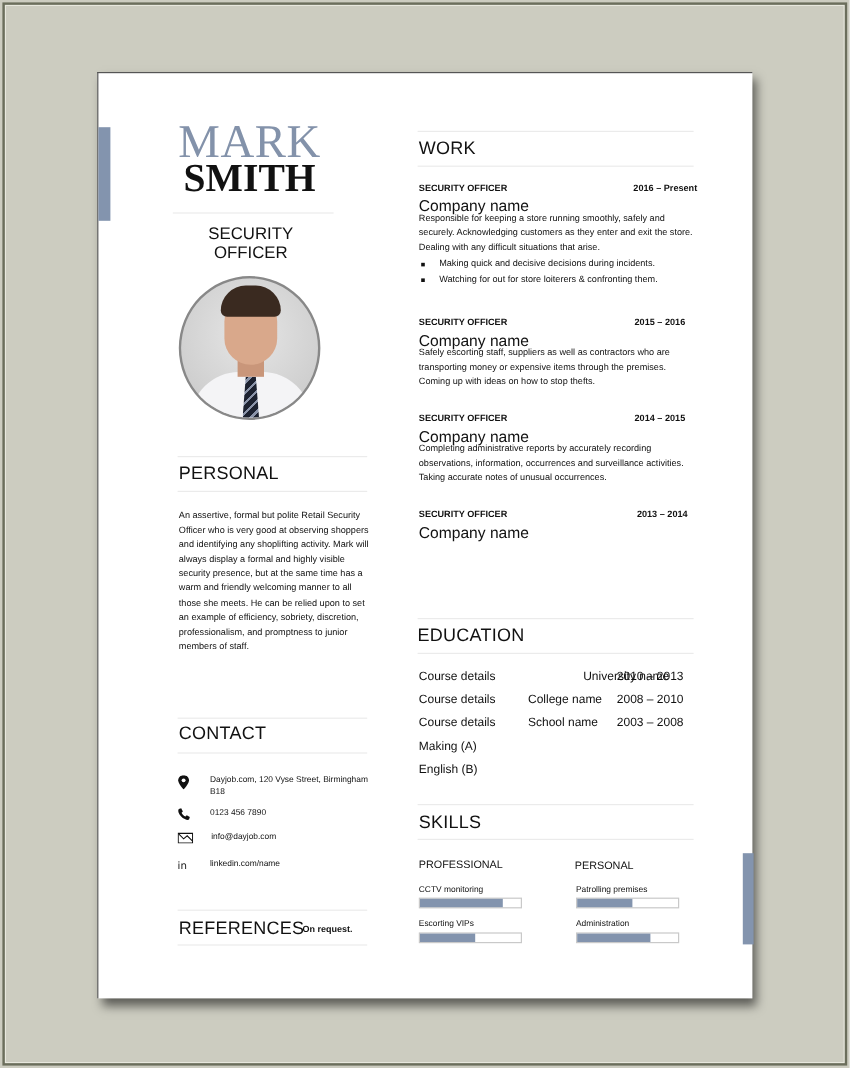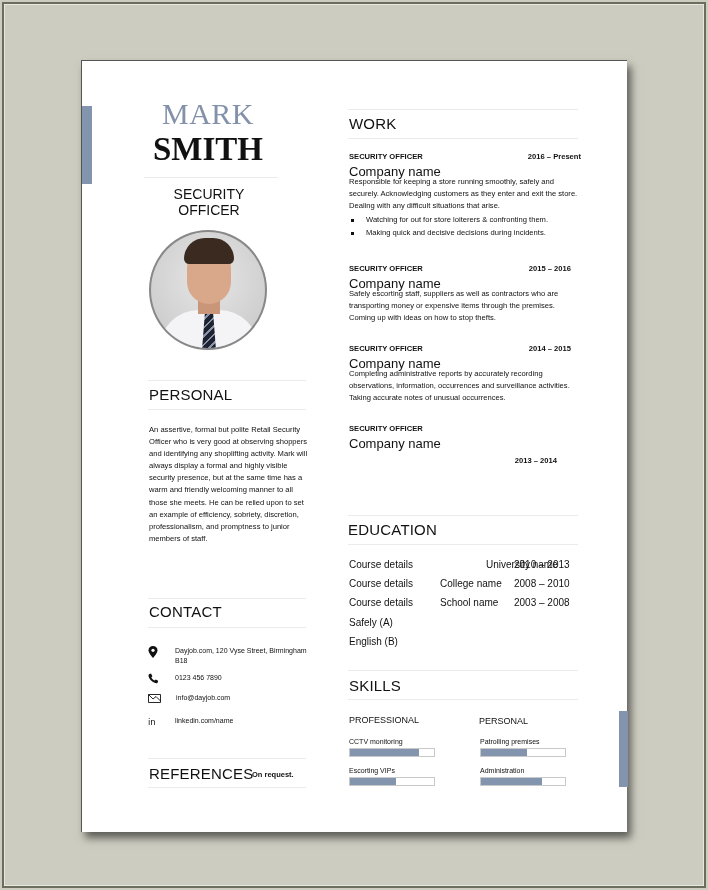--- a/index.html
+++ b/index.html
@@ -24,21 +24,21 @@
   .accent-left {
     position: absolute; left: 0; top: 45px; width: 10px; height: 78px;
     background: #8394ae;
   }
   .accent-right {
     position: absolute; left: 537px; top: 650px; width: 9px; height: 76px;
     background: #8394ae;
   }
   .name-first {
     position: absolute; left: 66px; top: 38px; width: 120px; text-align: center;
-    font-family: "Liberation Serif", serif; font-size: 30px; color: #8392aa;
+    font-family: "Liberation Serif", serif; font-size: 39px; color: #8392aa;
     line-height: 1; letter-spacing: 0.5px;
   }
   .name-last {
     position: absolute; left: 66px; top: 72px; width: 120px; text-align: center;
     font-family: "Liberation Serif", serif; font-size: 33px; font-weight: bold; color: #111;
     line-height: 1;
   }
   .rule {
     position: absolute; height: 1px; background: #ebebeb;
   }
@@ -162,62 +162,62 @@
   <div class="rule" style="left:266px; top:48px; width:230px;"></div>
   <div class="section-h" style="left:267px; top:54px;">WORK</div>
   <div class="rule" style="left:266px; top:77px; width:230px;"></div>
 
   <div class="work-item" style="top:91px; height:100px;">
     <span class="work-role">SECURITY OFFICER</span>
     <span class="work-dates">2016 – Present</span>
     <span class="work-company">Company name</span>
     <span class="work-desc">Responsible for keeping a store running smoothly, safely and securely. Acknowledging customers as they enter and exit the store. Dealing with any difficult situations that arise.</span>
     <ul class="bullets">
+      <li>Making quick and decisive decisions during incidents.</li>
       <li>Watching for out for store loiterers &amp; confronting them.</li>
-      <li>Making quick and decisive decisions during incidents.</li>
     </ul>
   </div>
 
   <div class="work-item" style="top:203px; height:65px;">
     <span class="work-role">SECURITY OFFICER</span>
     <span class="work-dates" style="right:10px;">2015 – 2016</span>
     <span class="work-company">Company name</span>
     <span class="work-desc">Safely escorting staff, suppliers as well as contractors who are transporting money or expensive items through the premises. Coming up with ideas on how to stop thefts.</span>
   </div>
 
   <div class="work-item" style="top:283px; height:65px;">
     <span class="work-role">SECURITY OFFICER</span>
     <span class="work-dates" style="right:10px;">2014 – 2015</span>
     <span class="work-company">Company name</span>
     <span class="work-desc">Completing administrative reports by accurately recording observations, information, occurrences and surveillance activities. Taking accurate notes of unusual occurrences.</span>
   </div>
 
   <div class="work-item" style="top:363px; height:65px;">
     <span class="work-role">SECURITY OFFICER</span>
-    <span class="work-dates" style="right:24px;margin-top:32px;">2013 – 2014</span>
+    <span class="work-dates" style="right:8px;">2013 – 2014</span>
     <span class="work-company">Company name</span>
   </div>
 
   <div class="rule" style="left:266px; top:454px; width:230px;"></div>
   <div class="section-h" style="left:266px; top:460px;">EDUCATION</div>
   <div class="rule" style="left:266px; top:483px; width:230px;"></div>
 
   <span class="edu-cell" style="left:267px; top:498px;">Course details</span>
   <span class="edu-cell" style="left:358px; top:498px;padding-left:46px;">University name</span>
   <span class="edu-cell" style="left:432px; top:498px;">2010 – 2013</span>
 
   <span class="edu-cell" style="left:267px; top:517px;">Course details</span>
   <span class="edu-cell" style="left:358px; top:517px;">College name</span>
   <span class="edu-cell" style="left:432px; top:517px;">2008 – 2010</span>
 
   <span class="edu-cell" style="left:267px; top:536px;">Course details</span>
   <span class="edu-cell" style="left:358px; top:536px;">School name</span>
   <span class="edu-cell" style="left:432px; top:536px;">2003 – 2008</span>
 
-  <span class="edu-cell" style="left:267px; top:556px;">Safely (A)</span>
+  <span class="edu-cell" style="left:267px; top:556px;">Making (A)</span>
   <span class="edu-cell" style="left:267px; top:575px;">English (B)</span>
 
   <div class="rule" style="left:266px; top:609px; width:230px;"></div>
   <div class="section-h" style="left:267px; top:616px;">SKILLS</div>
   <div class="rule" style="left:266px; top:638px; width:230px;"></div>
 
   <div class="skill-sub" style="left:267px; top:654px;">PROFESSIONAL</div>
   <div class="skill-sub" style="left:397px; top:655px;">PERSONAL</div>
 
   <div class="skill" style="left:267px; top:677px;">

